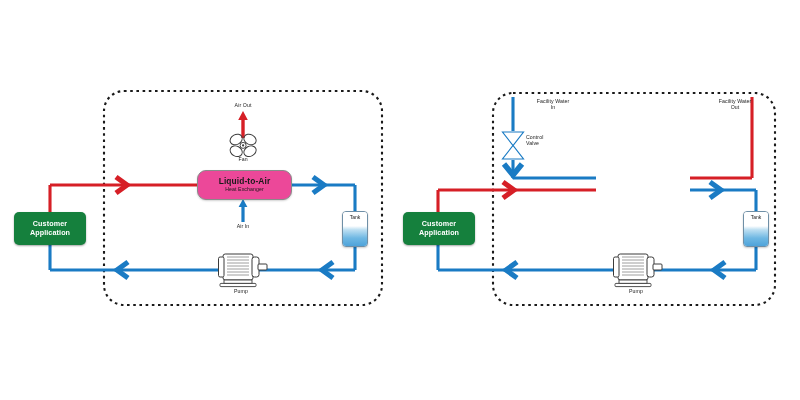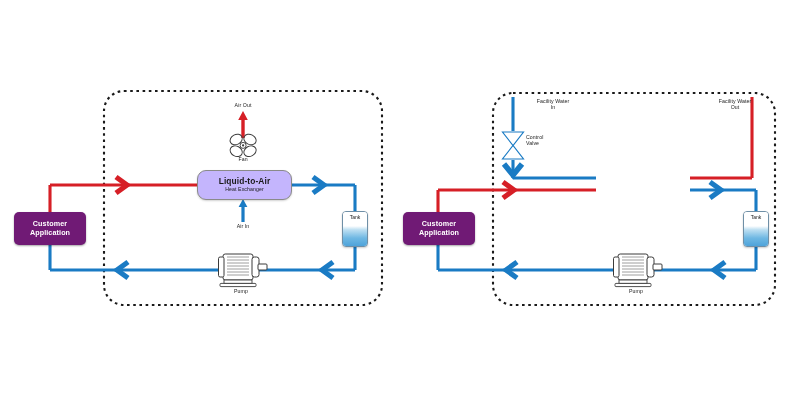--- a/index.html
+++ b/index.html
@@ -27,30 +27,30 @@
   .lbl.tiny   { font-size:5.2px; }
   .lbl.hx-sub { font-size:5.2px; }
   .lbl.hx-main{ font-size:8.4px; font-weight:bold; }
   .lbl.cust   { font-size:7.2px; font-weight:bold; color:#ffffff; }
 
   .center-x { transform:translateX(-50%); }
 
   
   .cust-box {
     position:absolute;
-    background:#701a75;
+    background:#15803d;
     border-radius:5px;
     display:flex; align-items:center; justify-content:center;
     box-shadow:0 1px 2px rgba(0,0,0,.35);
   }
 
   
   .hx-box {
     position:absolute;
-    background:#c4b5fd;
+    background:#ec4899;
     border:0.9px solid #8a8a8a;
     border-radius:9px;
     display:flex; flex-direction:column;
     align-items:center; justify-content:center;
     box-shadow:0 1px 2px rgba(0,0,0,.18);
   }
 
   
   .tank {
     position:absolute;

